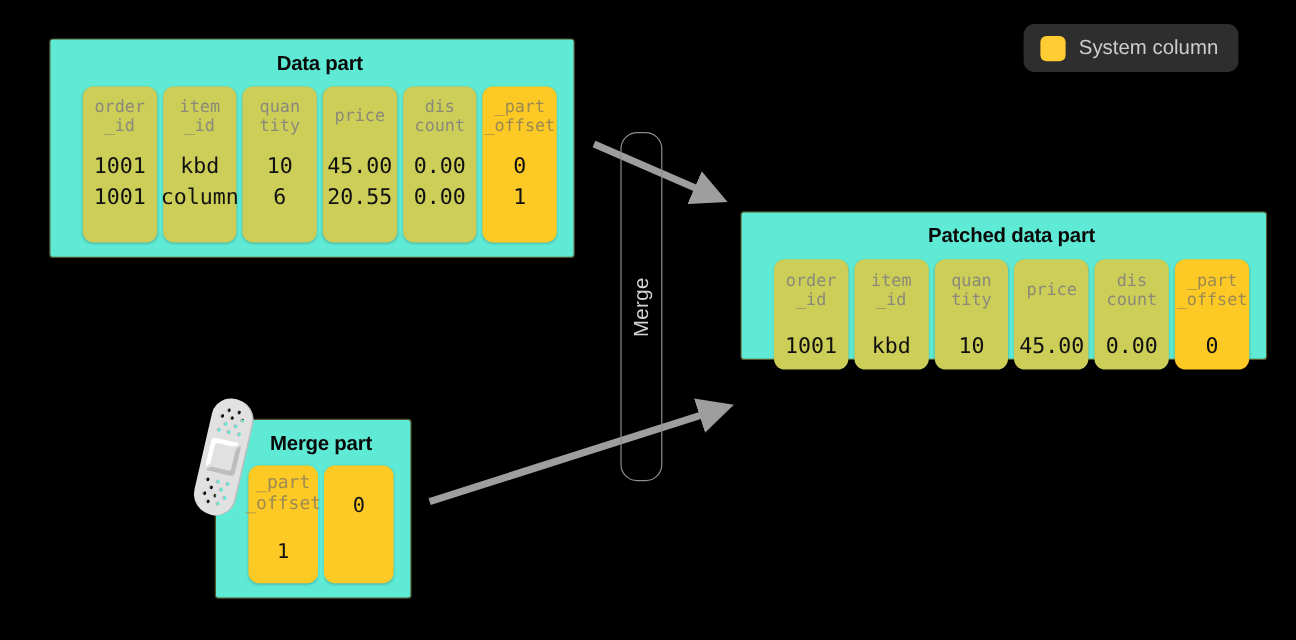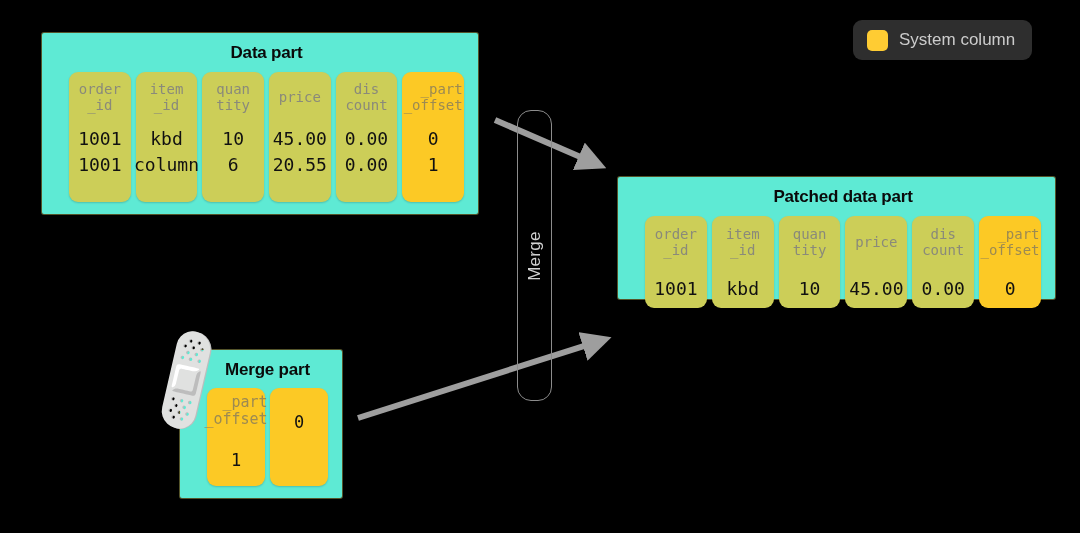--- a/index.html
+++ b/index.html
@@ -64,21 +64,21 @@
     line-height: 1.16;
     color: #8a8a7a;
     text-align: center;
     white-space: pre;
     flex: 0 0 auto;
     display: flex;
     flex-direction: column;
     justify-content: center;
     min-height: 42px;
   }
-  .col.system .col-head { color: #9c8a52; text-align: right; }
+  .col.system .col-head { color: #9c8a52; }
   .col-values {
     margin-top: 8px;
     display: flex;
     flex-direction: column;
     align-items: center;
     gap: 0px;
   }
   .col-val {
     font-family: "DejaVu Sans Mono", monospace;
     font-size: 18px;

